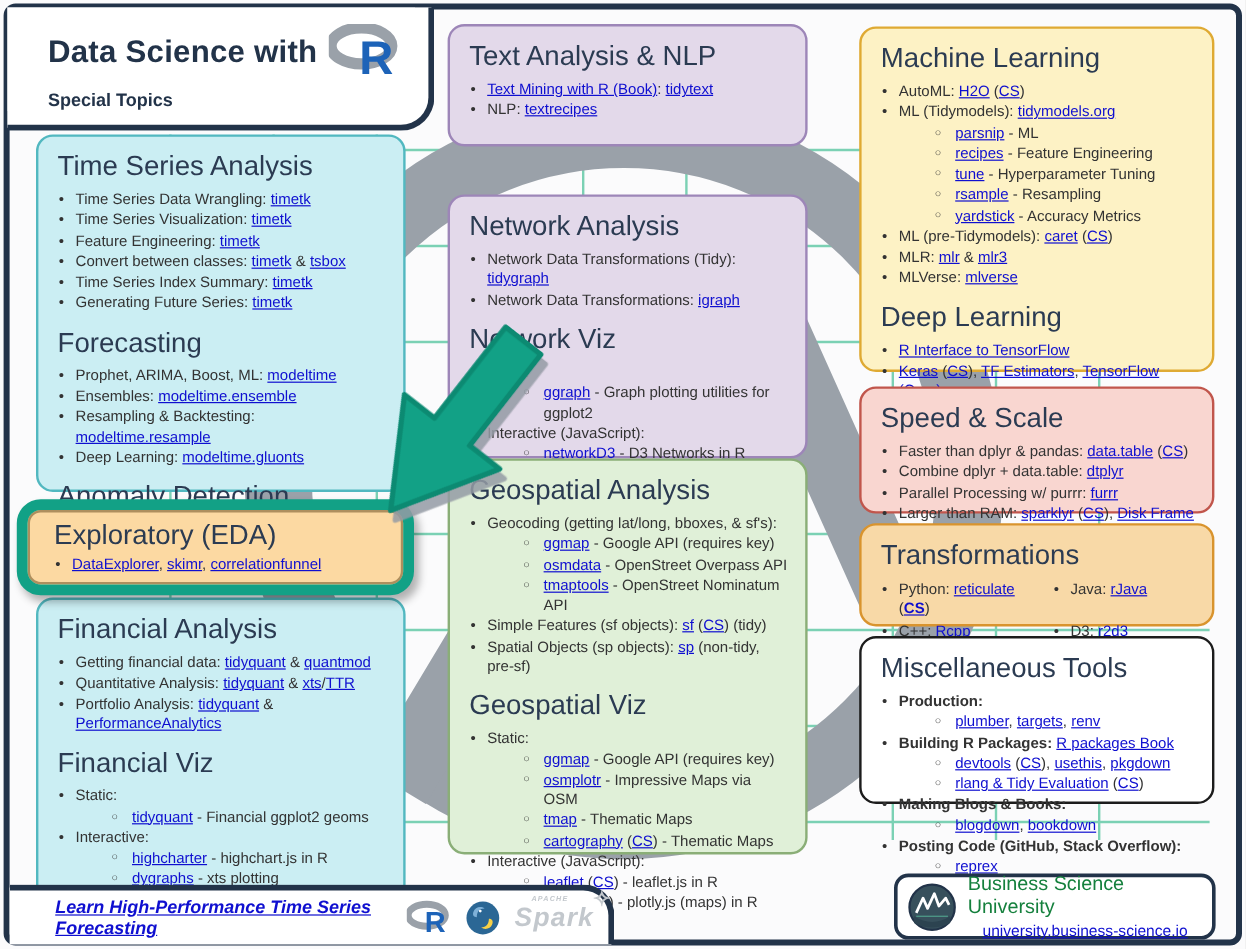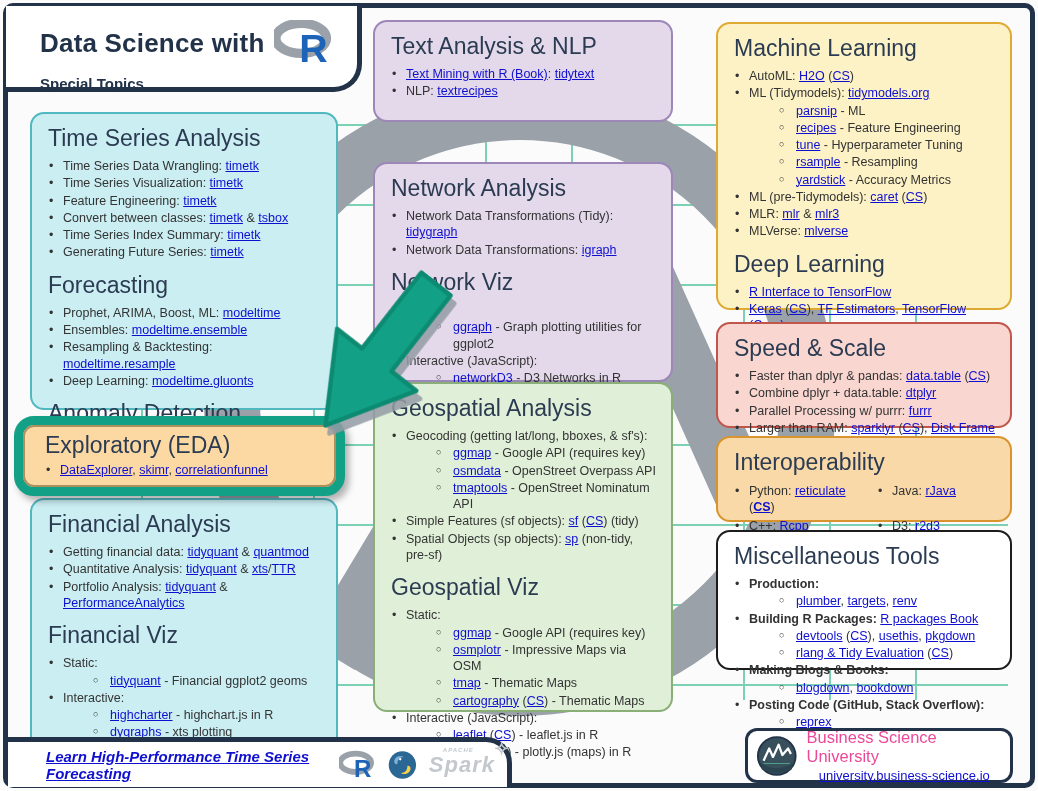--- a/index.html
+++ b/index.html
@@ -3,21 +3,21 @@
 <meta charset="utf-8">
 <style>
   html,body{margin:0;padding:0;background:#e8e8e8;}
   #canvas{position:relative;width:1038px;height:791px;background:#fbfbfc;overflow:hidden;
           font-family:"Liberation Sans",sans-serif;}
   
   #bg{position:absolute;inset:0;z-index:0;}
   
   #frame{position:absolute;inset:3px;border:5px solid #223349;border-radius:10px;z-index:4;pointer-events:none;}
   
-  #header{position:absolute;left:6px;top:6px;width:356px;height:86px;background:#fff;
+  #header{position:absolute;left:6px;top:6px;width:356px;height:103px;background:#fff;
           border-right:5px solid #223349;border-bottom:5px solid #223349;border-bottom-right-radius:28px;
           z-index:5;padding:14px 0 0 34px;box-sizing:border-box;}
   #header .titlerow{display:flex;align-items:center;gap:10px;}
   #header .title{font-size:26px;font-weight:700;color:#223349;letter-spacing:.2px;}
   #header .subtitle{font-size:15px;font-weight:700;color:#223349;margin-top:9px;}
   
   .box{position:absolute;border-radius:14px;padding:12px 14px;box-sizing:border-box;z-index:1;}
   .cyan  {background:#cbeef3;border:2px solid #52b8c0;}
   .purple{background:#e3d9ea;border:2px solid #9d86b8;}
   .green {background:#e0f0d8;border:2px solid #8aae77;}
@@ -58,21 +58,21 @@
            border-top:5px solid #223349;border-right:5px solid #223349;border-top-right-radius:26px;
            z-index:5;display:flex;align-items:center;gap:12px;padding:0 12px 0 38px;box-sizing:border-box;}
   #footerL a{font-size:15px;font-weight:700;font-style:italic;color:#0f0fd0;text-decoration:underline;}
   .spark-wrap{position:relative;color:#c3c8cd;font-style:italic;font-weight:700;line-height:1;}
   .spark-word{font-size:22px;letter-spacing:1px;}
   .spark-apache{position:absolute;top:-7px;left:14px;font-size:6px;letter-spacing:1px;}
   .spark-star{position:absolute;top:-14px;right:-14px;font-size:18px;font-style:normal;}
   #footerR{position:absolute;left:745px;top:728px;width:268px;height:55px;background:#fff;
            border:3px solid #223349;border-radius:12px;z-index:6;display:flex;align-items:center;
            gap:9px;padding:0 8px;box-sizing:border-box;}
-  #footerR .brand{font-size:16.5px;color:#ec4899;}
+  #footerR .brand{font-size:16.5px;color:#15803d;}
   #footerR .brand-link{font-size:13px;color:#0f0fd0;text-decoration:underline;display:block;text-align:center;margin-top:2px;}
 </style>
 </head>
 <body>
 
 <div id="canvas">
 
   <svg id="bg" width="1038" height="791" viewBox="0 0 1038 791">
     <g stroke="#5cc7a3" stroke-width="2" opacity="0.8">
       <line x1="30" y1="125" x2="1008" y2="125"></line>
@@ -235,21 +235,21 @@
     <h2>Speed &amp; Scale</h2>
     <ul>
         <li class="l1"><span>Faster than dplyr &amp; pandas: </span><a class="lnk" href="#">data.table</a><span> (</span><a class="lnk" href="#">CS</a><span>)</span></li>
         <li class="l1"><span>Combine dplyr + data.table: </span><a class="lnk" href="#">dtplyr</a></li>
         <li class="l1"><span>Parallel Processing w/ purrr: </span><a class="lnk" href="#">furrr</a></li>
         <li class="l1"><span>Larger than RAM: </span><a class="lnk" href="#">sparklyr</a><span> (</span><a class="lnk" href="#">CS</a><span>), </span><a class="lnk" href="#">Disk Frame</a></li>
       </ul>
   </div>
 
   <div id="box-interop" class="box orange">
-    <h2>Interoperability</h2>
+    <h2>Transformations</h2>
     <ul class="two-col">
         <li class="l1"><span>Python: </span><a class="lnk" href="#">reticulate</a><span> (</span><a class="lnk b" href="#">CS</a><span>)</span></li>
         <li class="l1"><span>Java: </span><a class="lnk" href="#">rJava</a></li>
         <li class="l1"><span>C++: </span><a class="lnk" href="#">Rcpp</a></li>
         <li class="l1"><span>D3: </span><a class="lnk" href="#">r2d3</a></li>
       </ul>
   </div>
 
   <div id="box-misc" class="box white">
     <h2>Miscellaneous Tools</h2>

